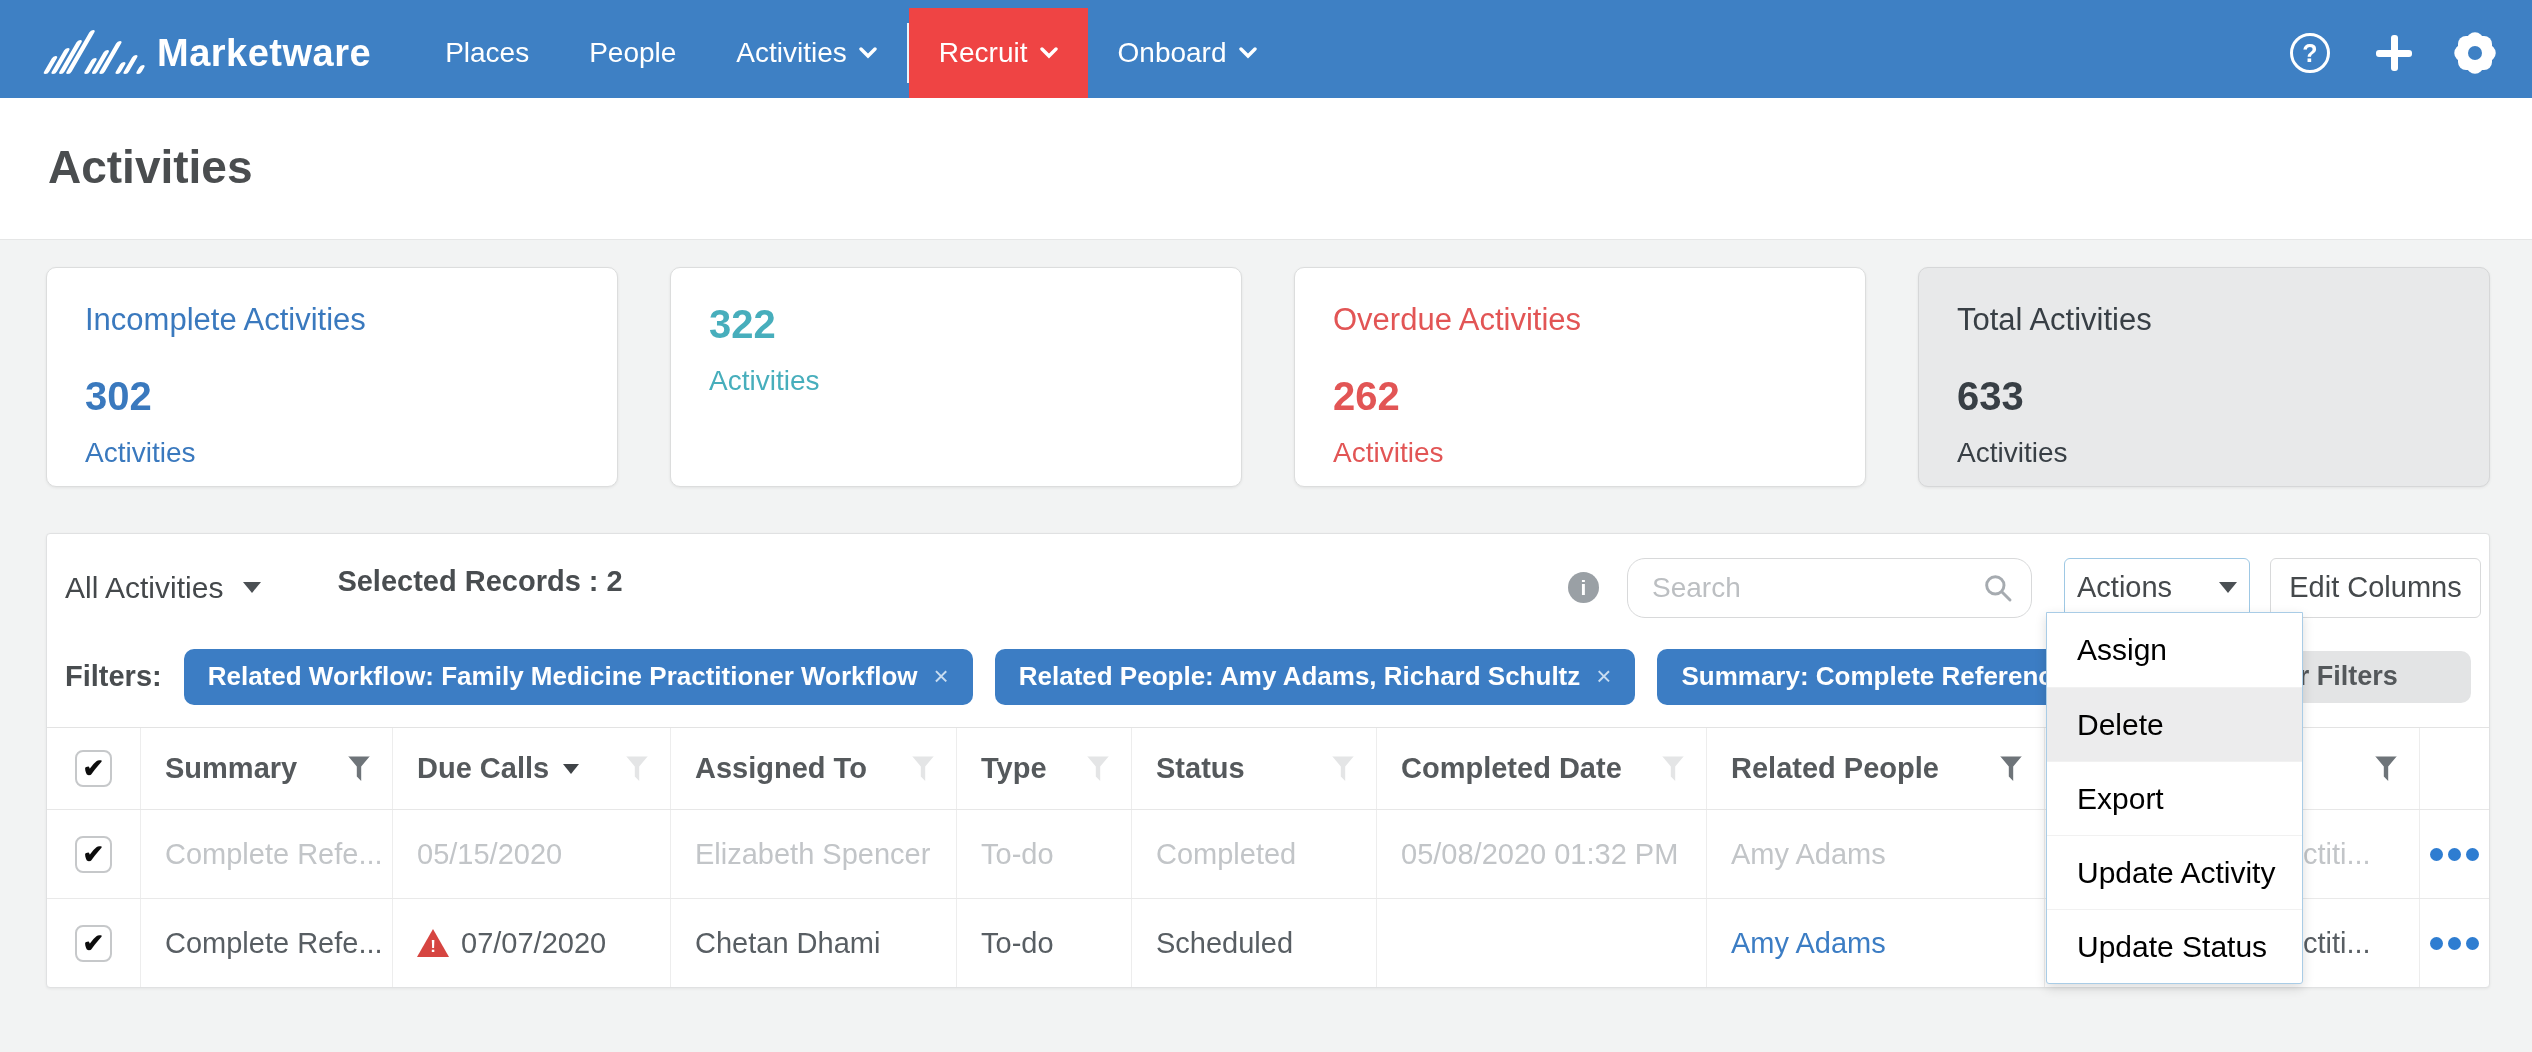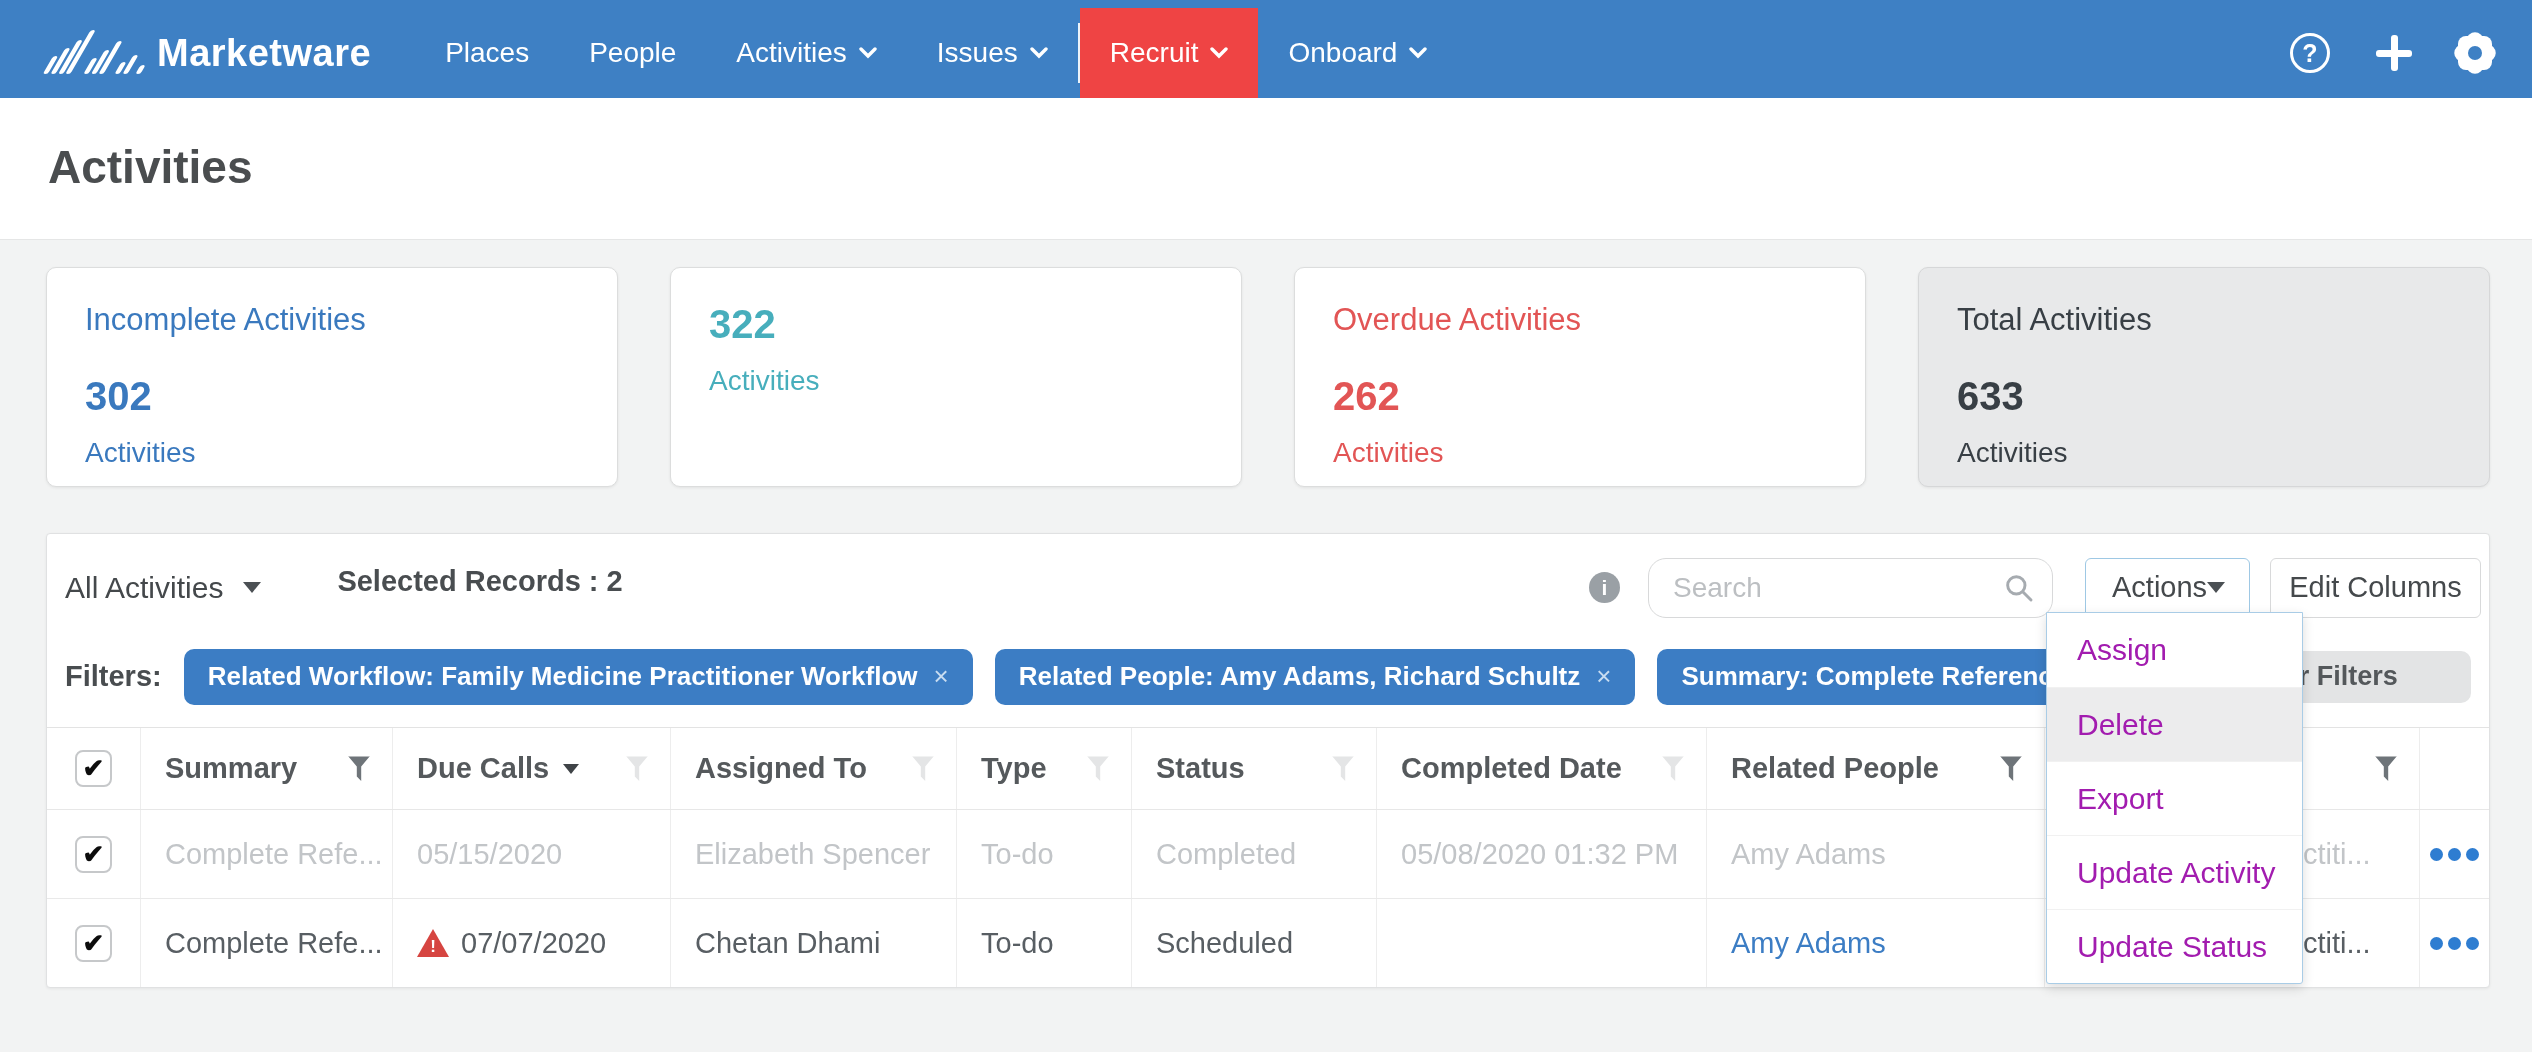--- a/index.html
+++ b/index.html
@@ -57,21 +57,21 @@
   .toolbar-spacer { flex:1; }
   .info-icon { width:31px; height:31px; border-radius:50%; background:#9aa0a5; color:#fff; font-size:21px; font-weight:700;
     display:flex; align-items:center; justify-content:center; margin-right:28px; }
   .search-box { position:relative; width:405px; height:60px; margin-right:32px; }
   .search-box input { width:100%; height:100%; border:1px solid #d8d9da; border-radius:18px; padding:0 60px 0 24px;
     font-size:28px; color:#555; outline:none; font-family:"Liberation Sans",sans-serif; }
   .search-box input::placeholder { color:#bcbfc2; }
   .search-icon { position:absolute; right:18px; top:14px; }
   .btn { height:60px; display:flex; align-items:center; justify-content:center; background:#fff;
     border:1px solid #d8d9da; border-radius:6px; font-size:29px; color:#45494c; cursor:pointer; }
-  .actions-btn { width:165px; justify-content:space-between; padding:0 26px; margin-right:20px; border-color:#9ec8e4; }
+  .actions-btn { width:186px; justify-content:space-between; padding:0 12px; margin-right:20px; border-color:#9ec8e4; }
   .edit-columns-btn { width:211px; }
 
   .filters-row { display:flex; align-items:center; gap:22px; padding:0 18px 15px; height:86px; }
   .filters-label { font-size:29px; font-weight:700; color:#494d50; }
   .pill { height:56px; display:flex; align-items:center; gap:16px; background:#3c7dc4; color:#fff;
     border-radius:10px; padding:0 24px; font-size:26px; font-weight:700; white-space:nowrap; cursor:pointer; }
   .pill-x { color:#c9ddf1; font-size:26px; font-weight:400; cursor:pointer; }
   .clear-pill { height:52px; width:440px; background:#e3e4e5; color:#54585b; border-radius:10px;
     display:flex; align-items:center; padding:0 28px; font-size:27px; font-weight:700; overflow:hidden; white-space:nowrap; cursor:pointer; }
 
@@ -100,21 +100,21 @@
     display:flex; align-items:center; justify-content:center; font-size:26px; font-weight:700; color:#0c0c0c; cursor:pointer; }
   .warn-icon { width:32px; height:28px; clip-path:polygon(50% 0,100% 100%,0 100%); background:#d64541;
     color:#fff; font-size:17px; font-weight:700; display:flex; align-items:flex-end; justify-content:center; margin-right:12px; flex:none; }
   .link { color:#3c7dc4; cursor:pointer; }
   .dots { display:flex; gap:5px; cursor:pointer; }
   .dots i { width:13px; height:13px; border-radius:50%; background:#2e7dd1; }
 
   
   .dropdown { position:absolute; left:2046px; top:612px; width:257px; background:#fff;
     border:1px solid #a9cce6; box-shadow:0 4px 12px rgba(0,0,0,.14); z-index:50; border-radius:0 0 3px 3px; }
-  .dd-item { height:74px; display:flex; align-items:center; padding-left:30px; font-size:30px; color:#a21caf;
+  .dd-item { height:74px; display:flex; align-items:center; padding-left:30px; font-size:30px; color:#000000;
     border-top:1px solid #f1f1f1; cursor:pointer; }
   .dd-item:first-child { border-top:none; }
   .dd-item.hl { background:#ececed; }
 </style>
 </head>
 <body>
 
 <div class="page">
 
   <div class="navbar">
@@ -139,26 +139,20 @@
       </div>
       <div class="nav-item">
         <span>People</span>
       </div>
       <div class="nav-item">
         <span>Activities</span>
         <svg class="chev" viewBox="0 0 18 12">
             <path d="M2 2 L9 9 L16 2" stroke="#fff" stroke-width="3.4" fill="none" stroke-linecap="round"></path>
           </svg>
       </div>
-      <div class="nav-item">
-        <span>Issues</span>
-        <svg class="chev" viewBox="0 0 18 12">
-            <path d="M2 2 L9 9 L16 2" stroke="#fff" stroke-width="3.4" fill="none" stroke-linecap="round"></path>
-          </svg>
-      </div>
       <div class="nav-divider"></div>
       <div class="nav-item active">
         <span>Recruit</span>
         <svg class="chev" viewBox="0 0 18 12">
             <path d="M2 2 L9 9 L16 2" stroke="#fff" stroke-width="3.4" fill="none" stroke-linecap="round"></path>
           </svg>
       </div>
       <div class="nav-item">
         <span>Onboard</span>
         <svg class="chev" viewBox="0 0 18 12">

